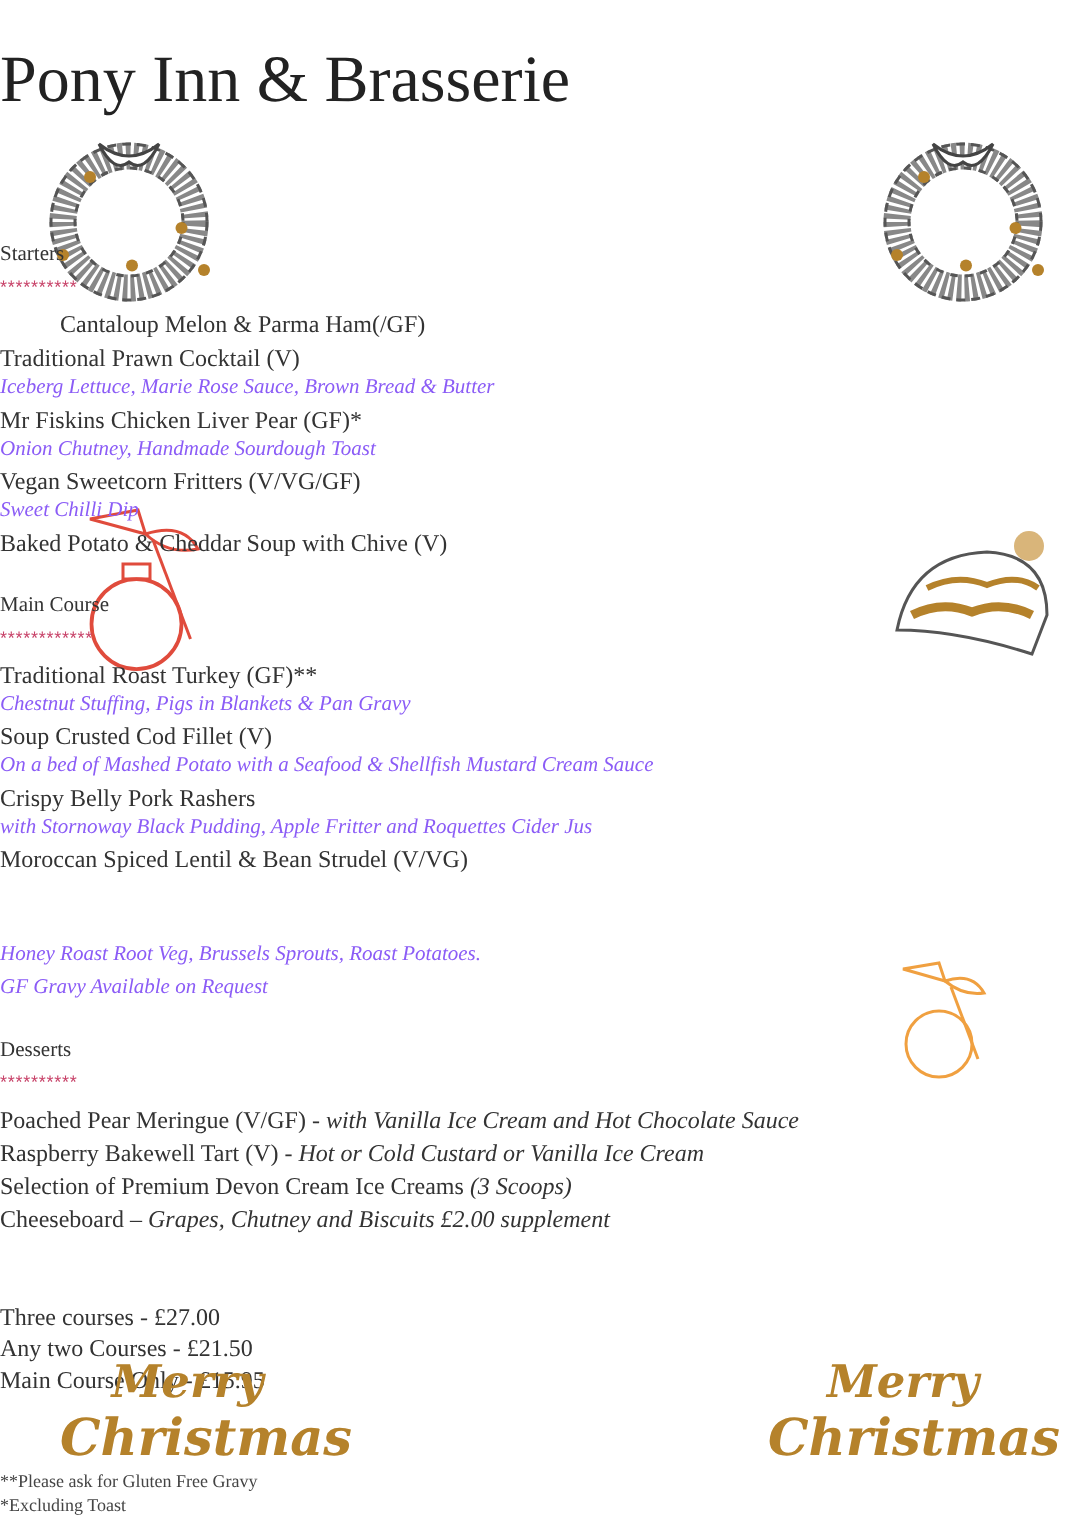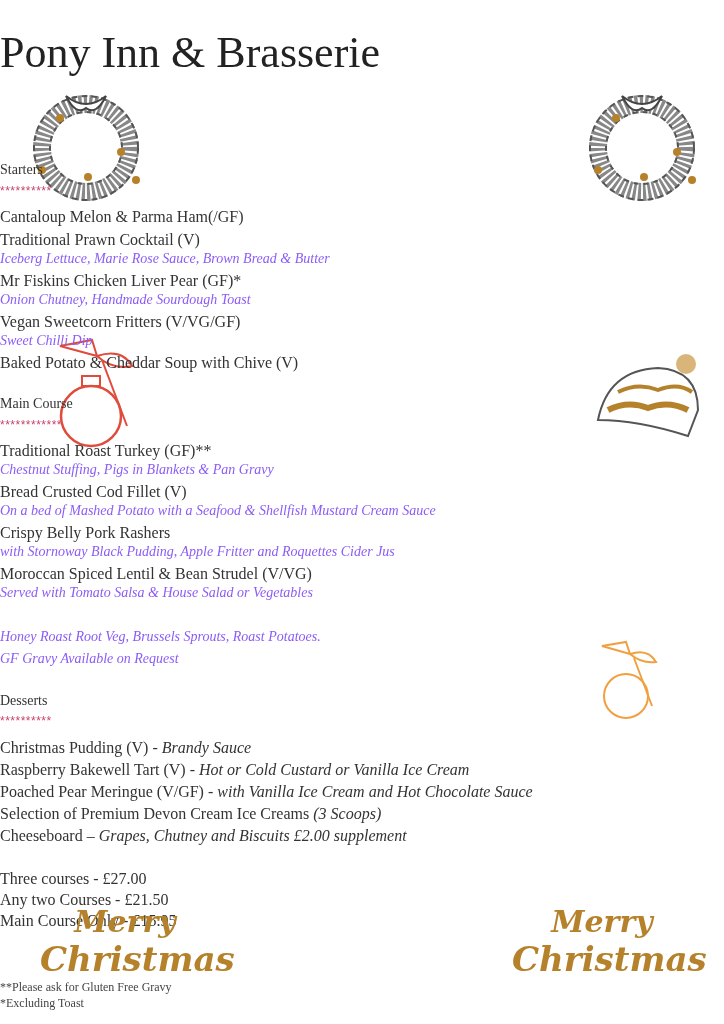--- a/index.html
+++ b/index.html
@@ -66,53 +66,51 @@
 <svg class="deco" style="left:598px;top:640px;" width="64" height="84" viewBox="0 0 64 84">
   <path d="M4 6 L28 2 L32 14 Z" fill="none" stroke="#f0a040" stroke-width="2"></path>
   <path d="M32 14 Q50 8 58 22 Q44 24 32 14Z" fill="none" stroke="#f0a040" stroke-width="2"></path>
   <path d="M36 18 L54 66" stroke="#f0a040" stroke-width="2" fill="none"></path>
   <circle cx="28" cy="56" r="22" fill="none" stroke="#f0a040" stroke-width="2"></circle>
 </svg>
 
 <div class="center sec-head" style="top:162px;">Starters</div>
 <div class="center stars" style="top:184px;">**********</div>
 <div class="center" style="top:207px;">
-  <div class="dish" style="margin-bottom:4px;">Cantaloup Melon &amp; Parma Ham(/GF)</div>
+  <div class="dish" style="margin-bottom:4px;padding-left:40px;">Cantaloup Melon &amp; Parma Ham(/GF)</div>
   <div class="dish">Traditional Prawn Cocktail (V)</div>
   <div class="desc" style="margin-bottom:3px;">Iceberg Lettuce, Marie Rose Sauce, Brown Bread &amp; Butter</div>
   <div class="dish">Mr Fiskins Chicken Liver Pear (GF)*</div>
   <div class="desc" style="margin-bottom:3px;">Onion Chutney, Handmade Sourdough Toast</div>
   <div class="dish">Vegan Sweetcorn Fritters (V/VG/GF)</div>
   <div class="desc" style="margin-bottom:3px;">Sweet Chilli Dip</div>
   <div class="dish">Baked Potato &amp; Cheddar Soup with Chive (V)</div>
 </div>
 
 <div class="center sec-head" style="top:396px;">Main Course</div>
 <div class="center stars" style="top:418px;">************</div>
 <div class="center" style="top:441px;">
   <div class="dish">Traditional Roast Turkey (GF)**</div>
   <div class="desc" style="margin-bottom:3px;">Chestnut Stuffing, Pigs in Blankets &amp; Pan Gravy</div>
-  <div class="dish">Bread Crusted Cod Fillet (V)</div>
+  <div class="dish">Soup Crusted Cod Fillet (V)</div>
   <div class="desc" style="margin-bottom:3px;">On a bed of Mashed Potato with a Seafood &amp; Shellfish Mustard Cream Sauce</div>
   <div class="dish">Crispy Belly Pork Rashers</div>
   <div class="desc" style="margin-bottom:3px;">with Stornoway Black Pudding, Apple Fritter and Roquettes Cider Jus</div>
   <div class="dish">Moroccan Spiced Lentil &amp; Bean Strudel (V/VG)</div>
-  <div class="desc">Served with Tomato Salsa &amp; House Salad or Vegetables</div>
 </div>
 <div class="center desc" style="top:626px;line-height:22px;">
   <div>Honey Roast Root Veg, Brussels Sprouts, Roast Potatoes.</div>
   <div>GF Gravy Available on Request</div>
 </div>
 
 <div class="center sec-head" style="top:693px;">Desserts</div>
 <div class="center stars" style="top:714px;">**********</div>
 <div class="center" style="top:737px;">
-  <div class="dish" style="line-height:22px;"><span>Christmas Pudding (V) - </span><span class="it">Brandy Sauce</span></div>
+  <div class="dish" style="line-height:22px;"><span>Poached Pear Meringue (V/GF) - </span><span class="it">with Vanilla Ice Cream and Hot Chocolate Sauce</span></div>
   <div class="dish" style="line-height:22px;"><span>Raspberry Bakewell Tart (V) - </span><span class="it">Hot or Cold Custard or Vanilla Ice Cream</span></div>
-  <div class="dish" style="line-height:22px;"><span>Poached Pear Meringue (V/GF) - </span><span class="it">with Vanilla Ice Cream and Hot Chocolate Sauce</span></div>
   <div class="dish" style="line-height:22px;"><span>Selection of Premium Devon Cream Ice Creams </span><span class="it">(3 Scoops)</span></div>
   <div class="dish" style="line-height:22px;"><span>Cheeseboard – </span><span class="it">Grapes, Chutney and Biscuits £2.00 supplement</span></div>
 </div>
 
 <div class="center price" style="top:868px;">
   <div>Three courses - £27.00</div>
   <div>Any two Courses - £21.50</div>
   <div>Main Course Only - £15.95</div>
 </div>
 

